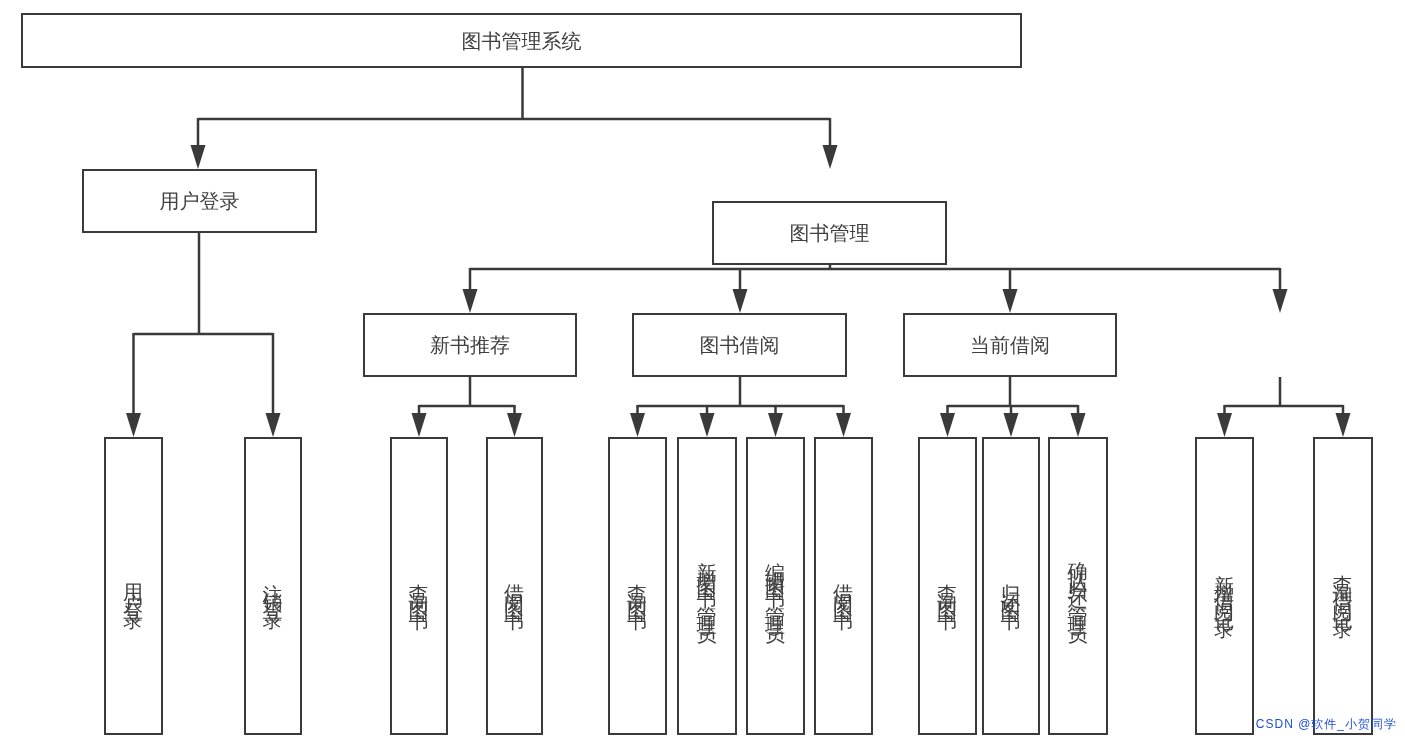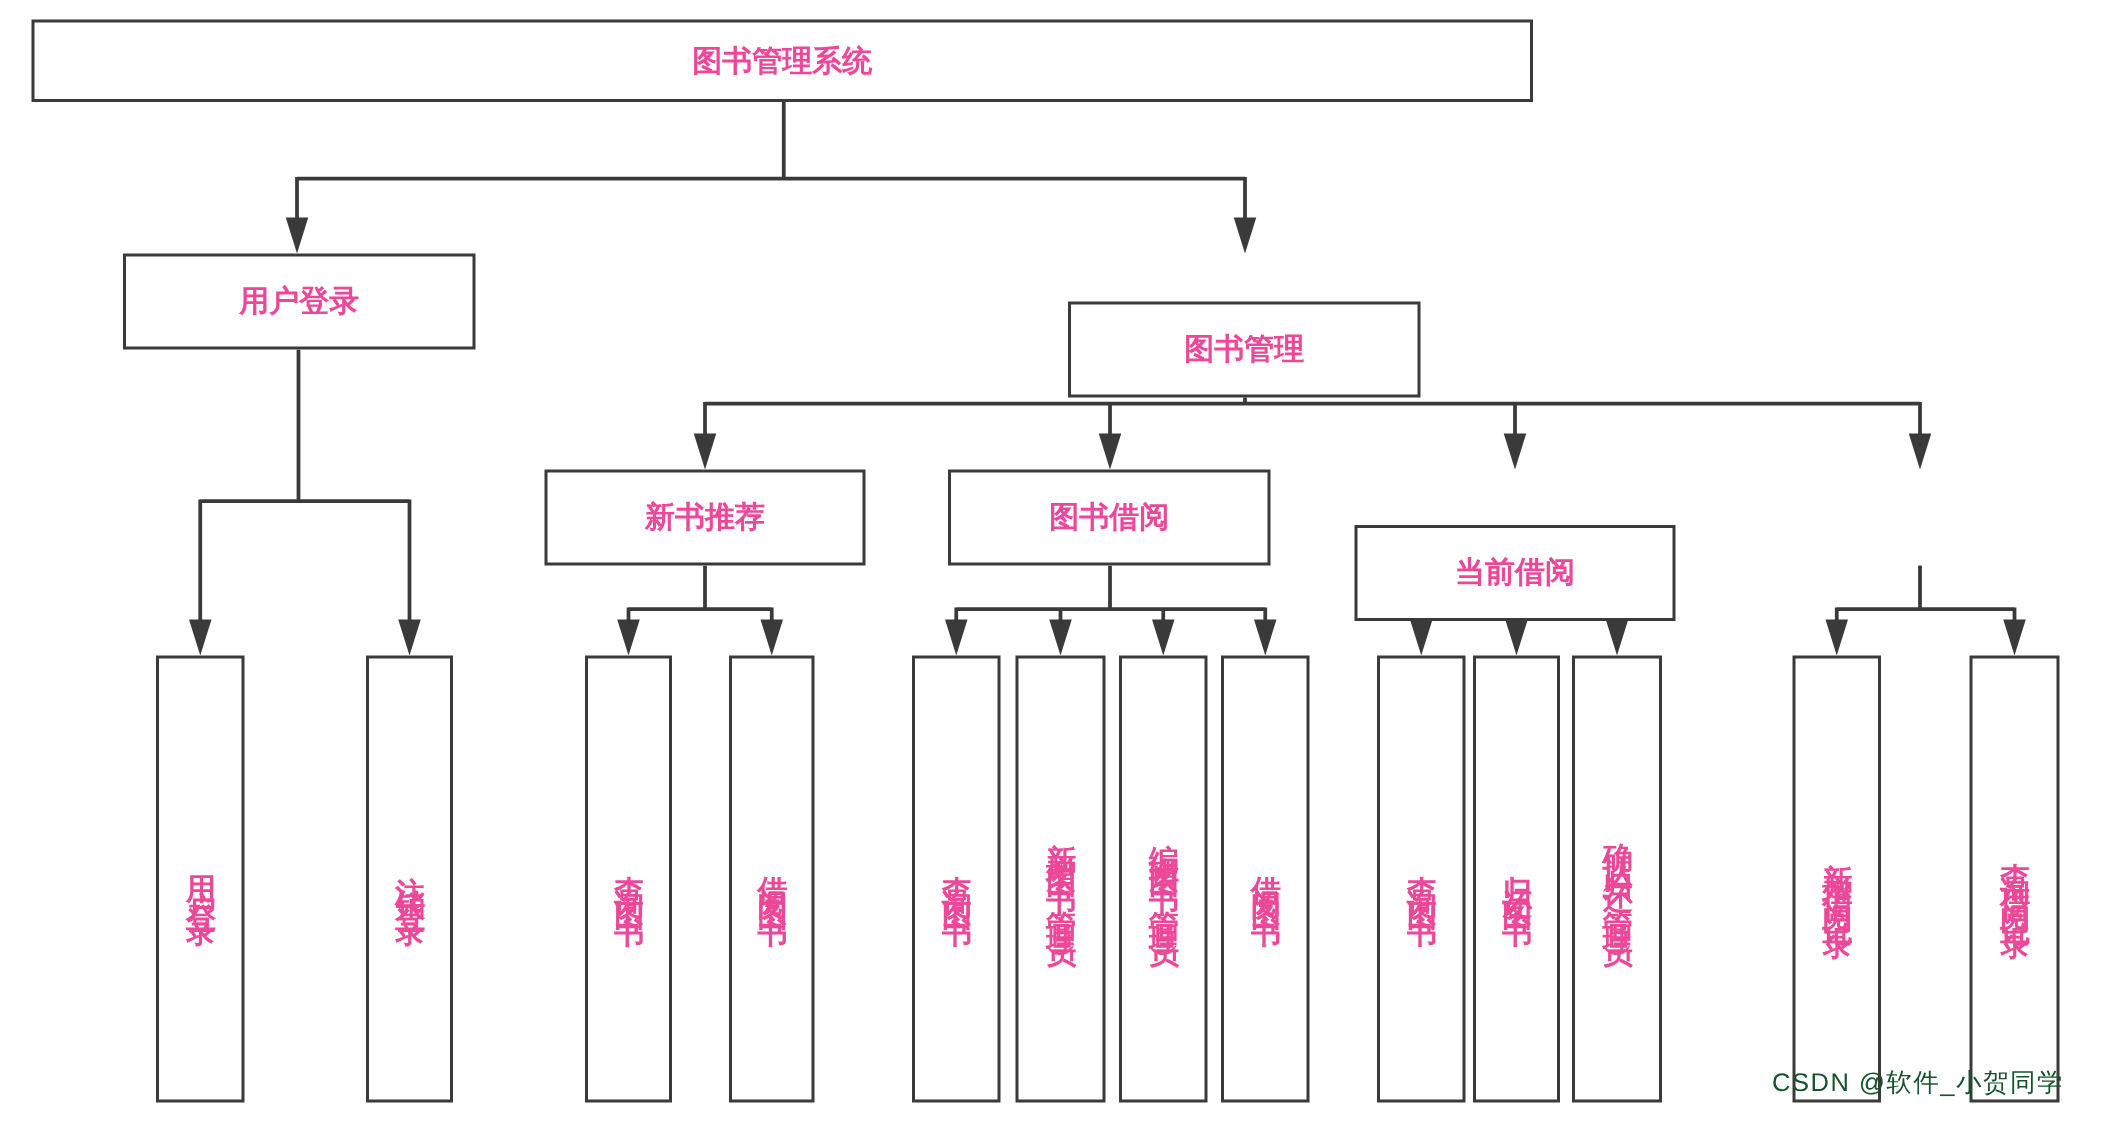--- a/index.html
+++ b/index.html
@@ -21,40 +21,39 @@
     pointer-events: none;
   }
 
   .node {
     position: absolute;
     background: #ffffff;
     border: 2.5px solid #3a3a3a;
     display: flex;
     align-items: center;
     justify-content: center;
-    color: #ec4899;
+    color: #404040;
     font-size: 20px;
     line-height: 1;
     white-space: nowrap;
-    font-weight: bold;
   }
 
   .node.leaf span {
     writing-mode: vertical-rl;
     text-orientation: mixed;
     letter-spacing: 9px;
     white-space: pre;
   }
 
   .watermark {
     position: absolute;
-    right: 29px;
+    right: 8px;
     bottom: 14px;
-    font-size: 17px;
-    color: #14532d;
+    font-size: 12px;
+    color: #1d4ed8;
     letter-spacing: 1px;
     white-space: nowrap;
     z-index: 5;
   }
 </style>
 </head>
 <body>
 
 <div class="stage">
 
@@ -111,21 +110,21 @@
   <div class="node" style="left:712px; top:169px; width:235px; height:64px;margin-top:32px;">
     <span>图书管理</span>
   </div>
 
   <div class="node" style="left:632px; top:313px; width:215px; height:64px;">
     <span>图书借阅</span>
   </div>
   <div class="node" style="left:363px; top:313px; width:214px; height:64px;">
     <span>新书推荐</span>
   </div>
-  <div class="node" style="left:903px; top:313px; width:214px; height:64px;margin-top:37px;">
+  <div class="node" style="left:903px; top:313px; width:214px; height:64px;">
     <span>当前借阅</span>
   </div>
 
   <div class="node leaf" style="left:104px; top:437px; width:59px; height:298px;">
     <span>用户登录</span>
   </div>
   <div class="node leaf" style="left:244px; top:437px; width:58px; height:298px;">
     <span>注销登录</span>
   </div>
 

